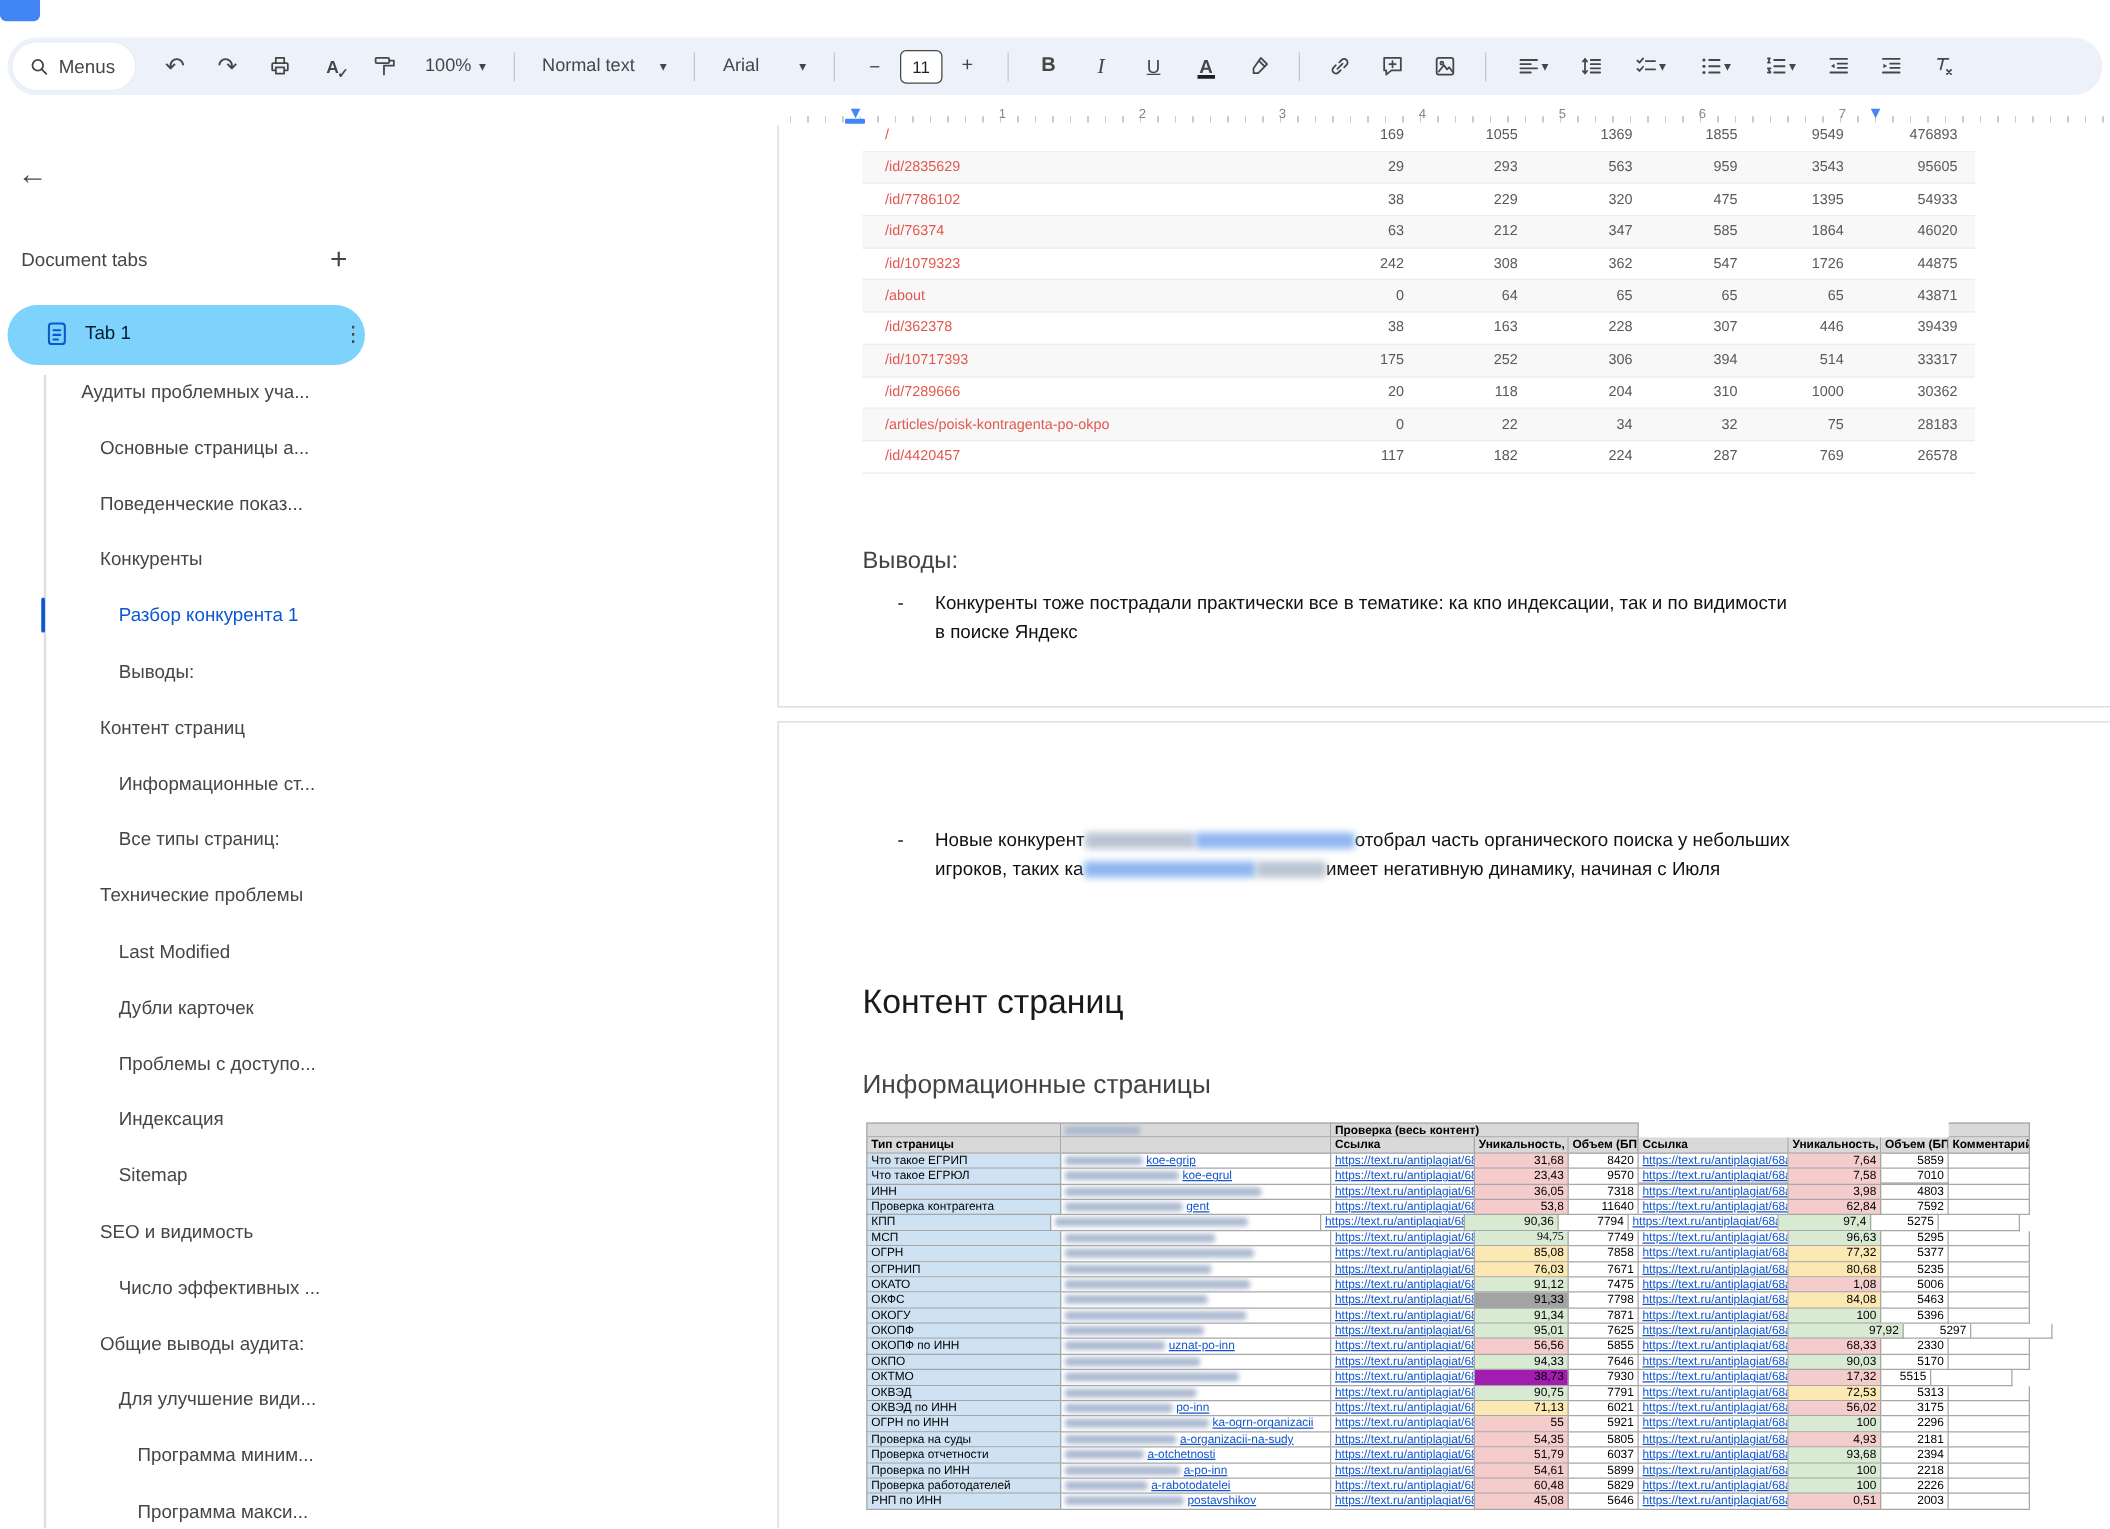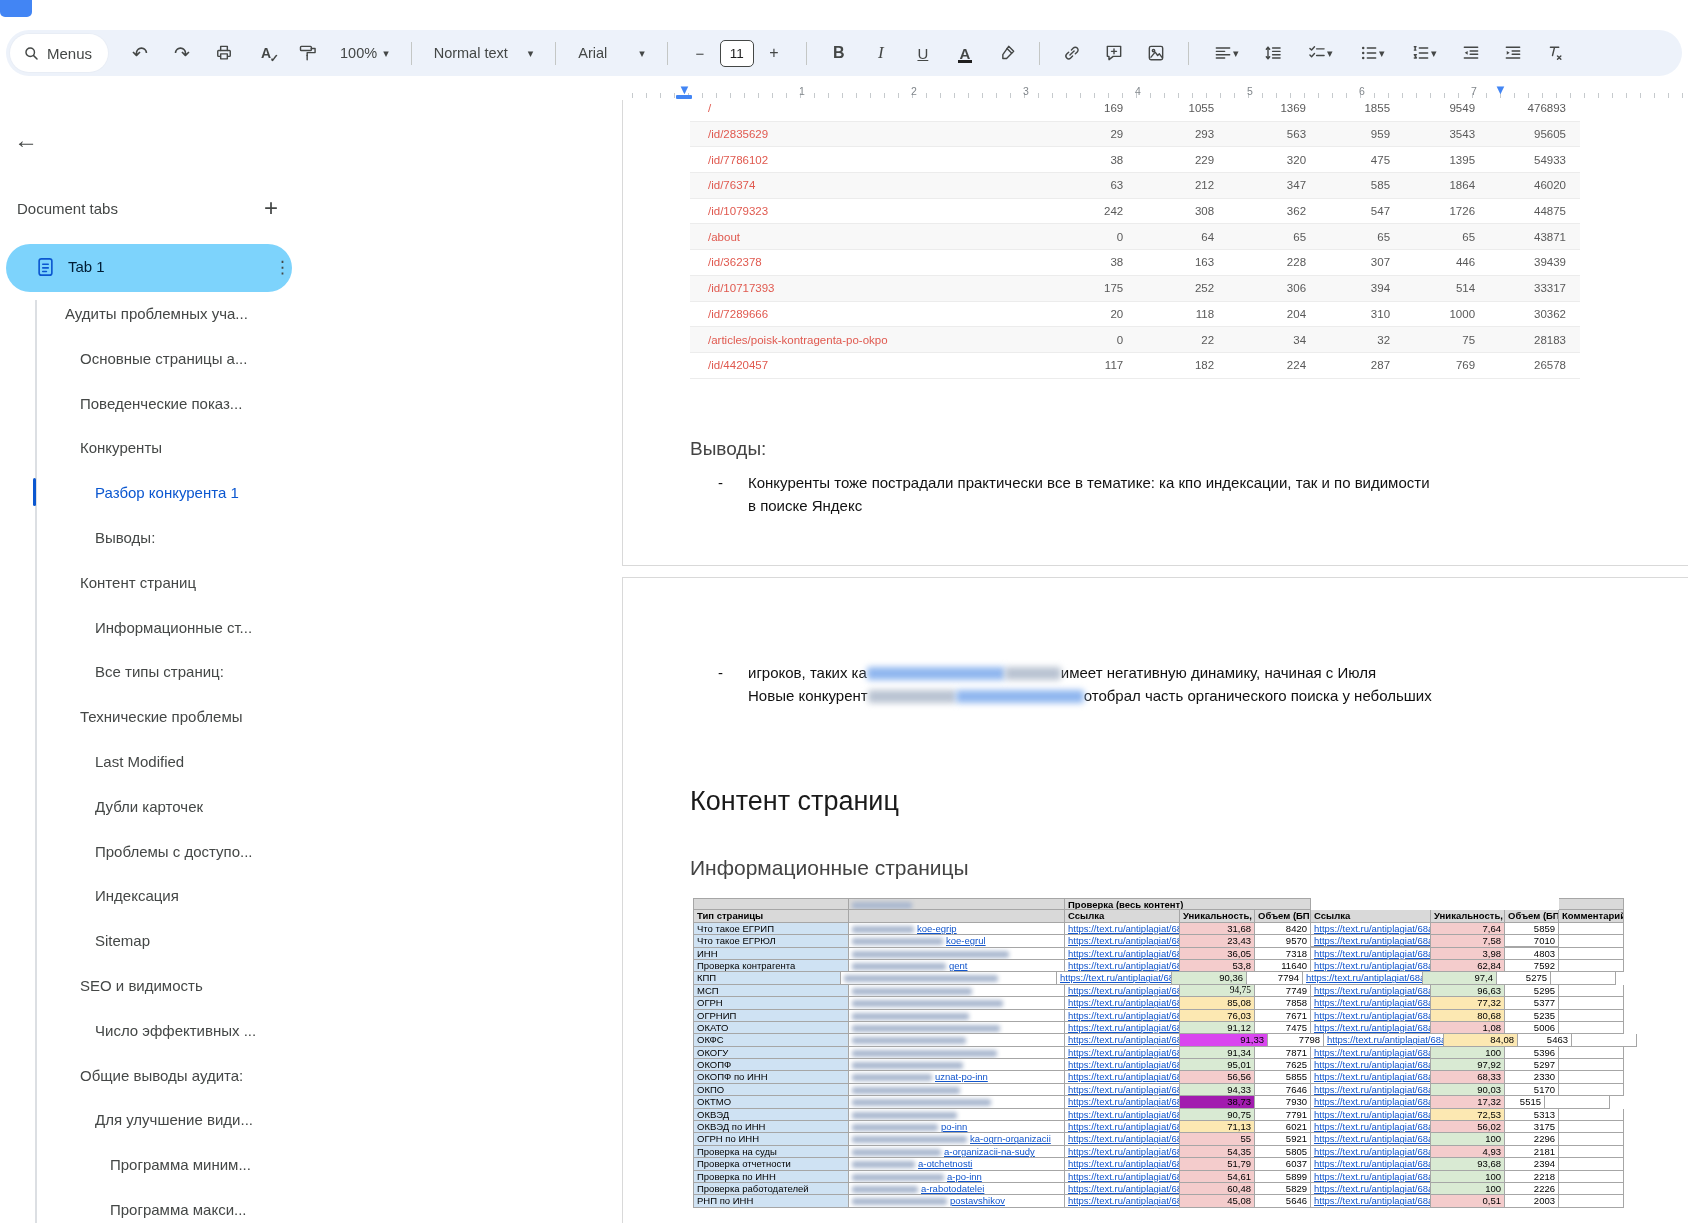--- a/index.html
+++ b/index.html
@@ -397,24 +397,24 @@
 
   <div class="h3" style="top:438px;">Выводы:</div>
   <div class="body-bullet" style="top:472px;width:712px;">
     <span class="dash">-</span>
     <span class="btext">Конкуренты тоже пострадали практически все в тематике: ка кпо индексации, так и по видимости в поиске Яндекс</span>
   </div>
 
   <div class="body-bullet" style="top:662px;width:830px;">
     <span class="dash">-</span>
     <span class="btext">
+      <span>Новые конкурент</span><span class="blur gray" style="width:88px;"></span><span class="blur blue" style="width:128px;"></span><span>отобрал часть органического поиска у небольших</span>
+    </span>
+    <span class="btext">
       <span>игроков, таких ка</span><span class="blur blue" style="width:138px;"></span><span class="blur gray" style="width:56px;"></span><span>имеет негативную динамику, начиная с Июля</span>
-    </span>
-    <span class="btext">
-      <span>Новые конкурент</span><span class="blur gray" style="width:88px;"></span><span class="blur blue" style="width:128px;"></span><span>отобрал часть органического поиска у небольших</span>
     </span>
   </div>
 
   <div class="h2" style="top:786px;">Контент страниц</div>
   <div class="h3" style="top:856px;font-size:21px;">Информационные страницы</div>
 
   <div class="t2">
     <div class="t2row hdr">
       <div class="t2c first" style="width:156px;"></div>
       <div class="t2c" style="width:216px;"><span class="chip2" style="width:60px;"></span></div>
@@ -530,21 +530,21 @@
           <div class="t2c rt" style="width: 56px;">7475</div>
           <div class="t2c lnk" style="width: 120px;">https://text.ru/antiplagiat/68ac</div>
           <div class="t2c rt" style="width: 74px; background: rgb(244, 204, 204);">1,08</div>
           <div class="t2c rt" style="width: 54px;">5006</div>
           <div class="t2c" style="width: 65px;"></div>
         </div>
         <div class="t2row">
           <div class="t2c first typec" style="width: 156px;">ОКФС</div>
           <div class="t2c" style="width: 216px;"><span class="chip2" style="width: 114px;"></span></div>
           <div class="t2c lnk" style="width: 115px;">https://text.ru/antiplagiat/68</div>
-          <div class="t2c rt" style="width: 88px; background: #d946ef;">91,33</div>
+          <div class="t2c rt" style="width: 75px; background: #a3a3a3;">91,33</div>
           <div class="t2c rt" style="width: 56px;">7798</div>
           <div class="t2c lnk" style="width: 120px;">https://text.ru/antiplagiat/68ac</div>
           <div class="t2c rt" style="width: 74px; background: rgb(252, 232, 178);">84,08</div>
           <div class="t2c rt" style="width: 54px;">5463</div>
           <div class="t2c" style="width: 65px;"></div>
         </div>
         <div class="t2row">
           <div class="t2c first typec" style="width: 156px;">ОКОГУ</div>
           <div class="t2c" style="width: 216px;"><span class="chip2" style="width: 145px;"></span></div>
           <div class="t2c lnk" style="width: 115px;">https://text.ru/antiplagiat/68</div>
@@ -555,21 +555,21 @@
           <div class="t2c rt" style="width: 54px;">5396</div>
           <div class="t2c" style="width: 65px;"></div>
         </div>
         <div class="t2row">
           <div class="t2c first typec" style="width: 156px;">ОКОПФ</div>
           <div class="t2c" style="width: 216px;"><span class="chip2" style="width: 111px;"></span></div>
           <div class="t2c lnk" style="width: 115px;">https://text.ru/antiplagiat/68</div>
           <div class="t2c rt" style="width: 75px; background: rgb(217, 234, 211);">95,01</div>
           <div class="t2c rt" style="width: 56px;">7625</div>
           <div class="t2c lnk" style="width: 120px;">https://text.ru/antiplagiat/68ac</div>
-          <div class="t2c rt" style="width: 74px; background: rgb(217, 234, 211);">97,92</div>
+          <div class="t2c rt" style="width: 92px; background: rgb(217, 234, 211);">97,92</div>
           <div class="t2c rt" style="width: 54px;">5297</div>
           <div class="t2c" style="width: 65px;"></div>
         </div>
         <div class="t2row">
           <div class="t2c first typec" style="width: 156px;">ОКОПФ по ИНН</div>
           <div class="t2c" style="width: 216px;"><span class="chip2" style="width: 80px;"></span><span class="lnk">uznat-po-inn</span></div>
           <div class="t2c lnk" style="width: 115px;">https://text.ru/antiplagiat/68</div>
           <div class="t2c rt" style="width: 75px; background: rgb(244, 204, 204);">56,56</div>
           <div class="t2c rt" style="width: 56px;">5855</div>
           <div class="t2c lnk" style="width: 120px;">https://text.ru/antiplagiat/68ac</div>

